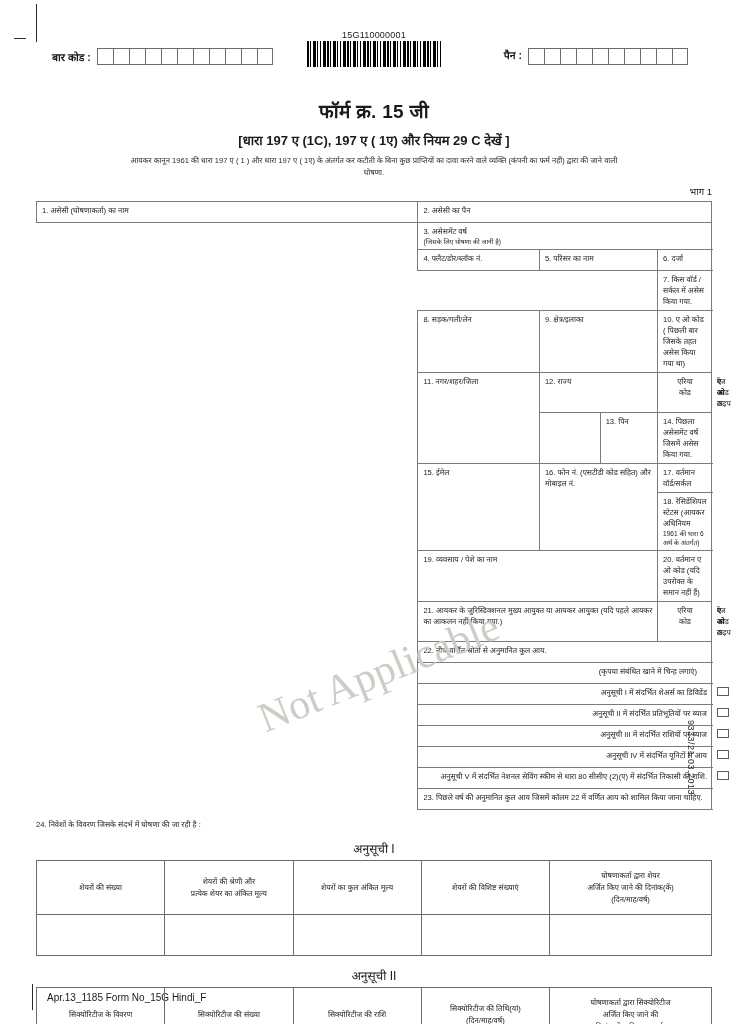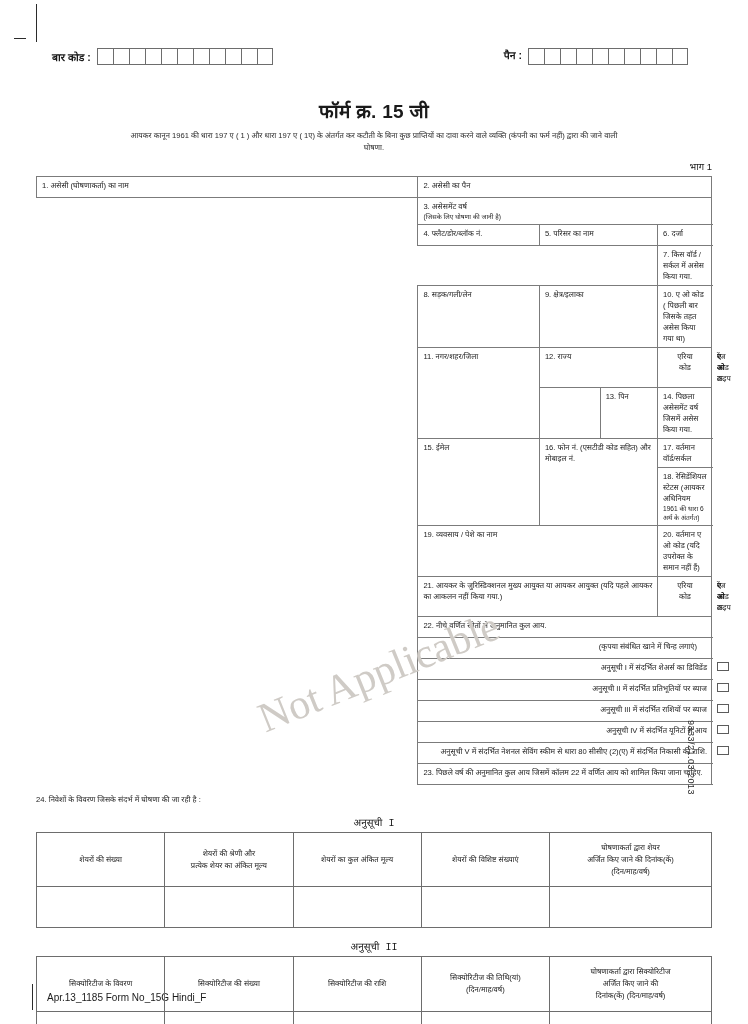--- a/index.html
+++ b/index.html
@@ -145,25 +145,24 @@
     display: inline-block;
     width: 12px;
     height: 9px;
     border: 1px solid #5c5c5c;
     box-sizing: border-box;
   }
 
   
   .sched-title {
     text-align: center;
-    font-size: 10px;
+    font-size: 12px;
     margin: 11px 0 3px 0;
     position: relative;
     z-index: 3;
-    font-family: Liberation Mono, monospace;
   }
   table.sched {
     width: 100%;
     border-collapse: collapse;
     table-layout: fixed;
     position: relative;
     z-index: 3;
   }
   table.sched th {
     border: 1px solid #6d6d6d;
@@ -242,39 +241,44 @@
           <span></span>
           <span></span>
         <span></span>
           <span></span>
           <span></span>
           <span></span>
           <span></span>
       </span>
     </div>
 
+    <div class="barcode-block">
+      <div class="barcode-num">15G110000001</div>
+      <div class="barcode-bars"></div>
+    </div>
 
     <div class="pan-label-wrap">
       <span class="fld-label">पैन :</span>
       <span class="boxrow">
         <span></span>
           <span></span>
           <span></span>
           <span></span>
           <span></span>
         <span></span>
           <span></span>
           <span></span>
           <span></span>
           <span></span>
       </span>
     </div>
   </div>
 
   <div class="form-title">फॉर्म क्र. 15 जी</div>
+  <div class="form-subtitle">[धारा 197 ए (1C), 197 ए ( 1ए) और नियम 29 C देखें ]</div>
   <div class="form-desc">आयकर कानून 1961 की धारा 197 ए ( 1 ) और धारा 197 ए ( 1ए) के अंतर्गत कर कटौती के बिना कुछ प्राप्तियों का दावा करने वाले व्यक्ति (कंपनी का फर्म नहीं) द्वारा की जाने वाली घोषणा.</div>
 
   <div class="part-label">भाग 1</div>
 
   <table class="grid">
     <colgroup>
       <col style="width:24.5%">
         <col style="width:12%">
         <col style="width:13%">
         <col style="width:7%">

